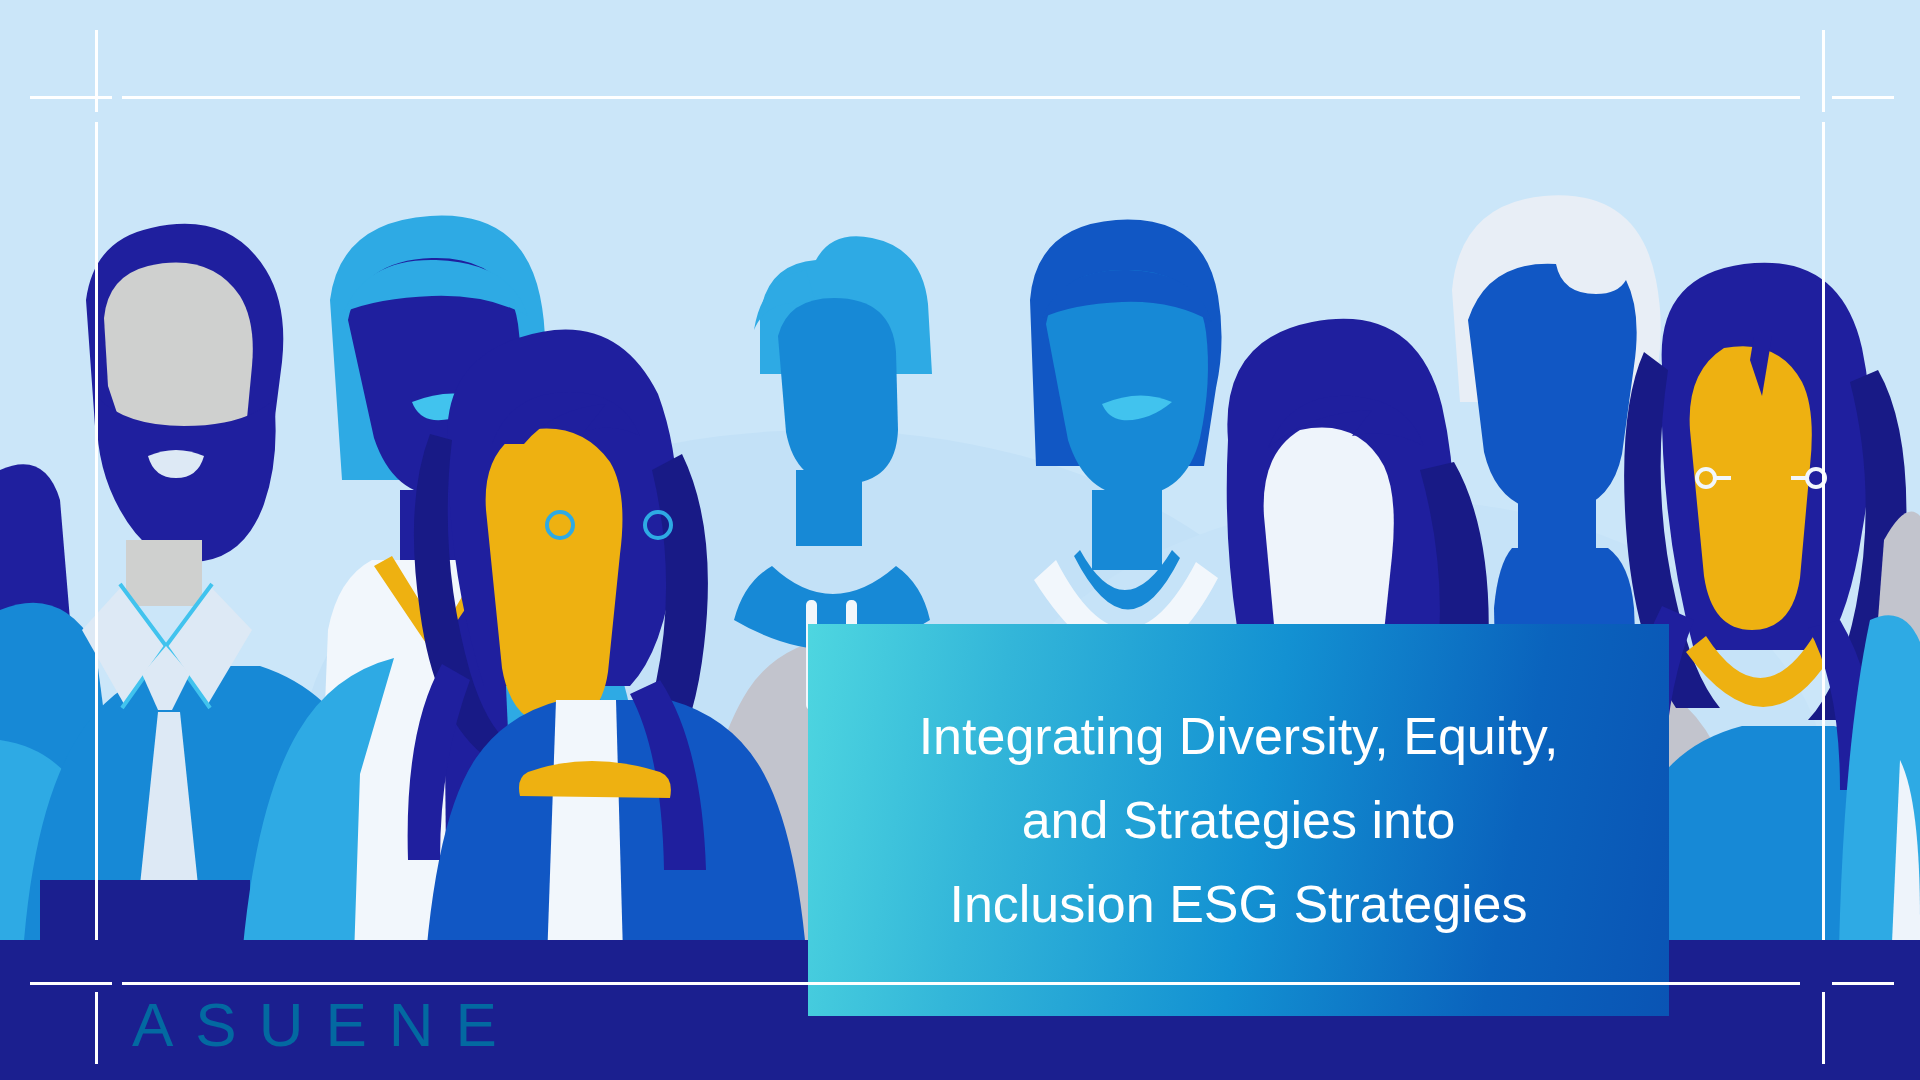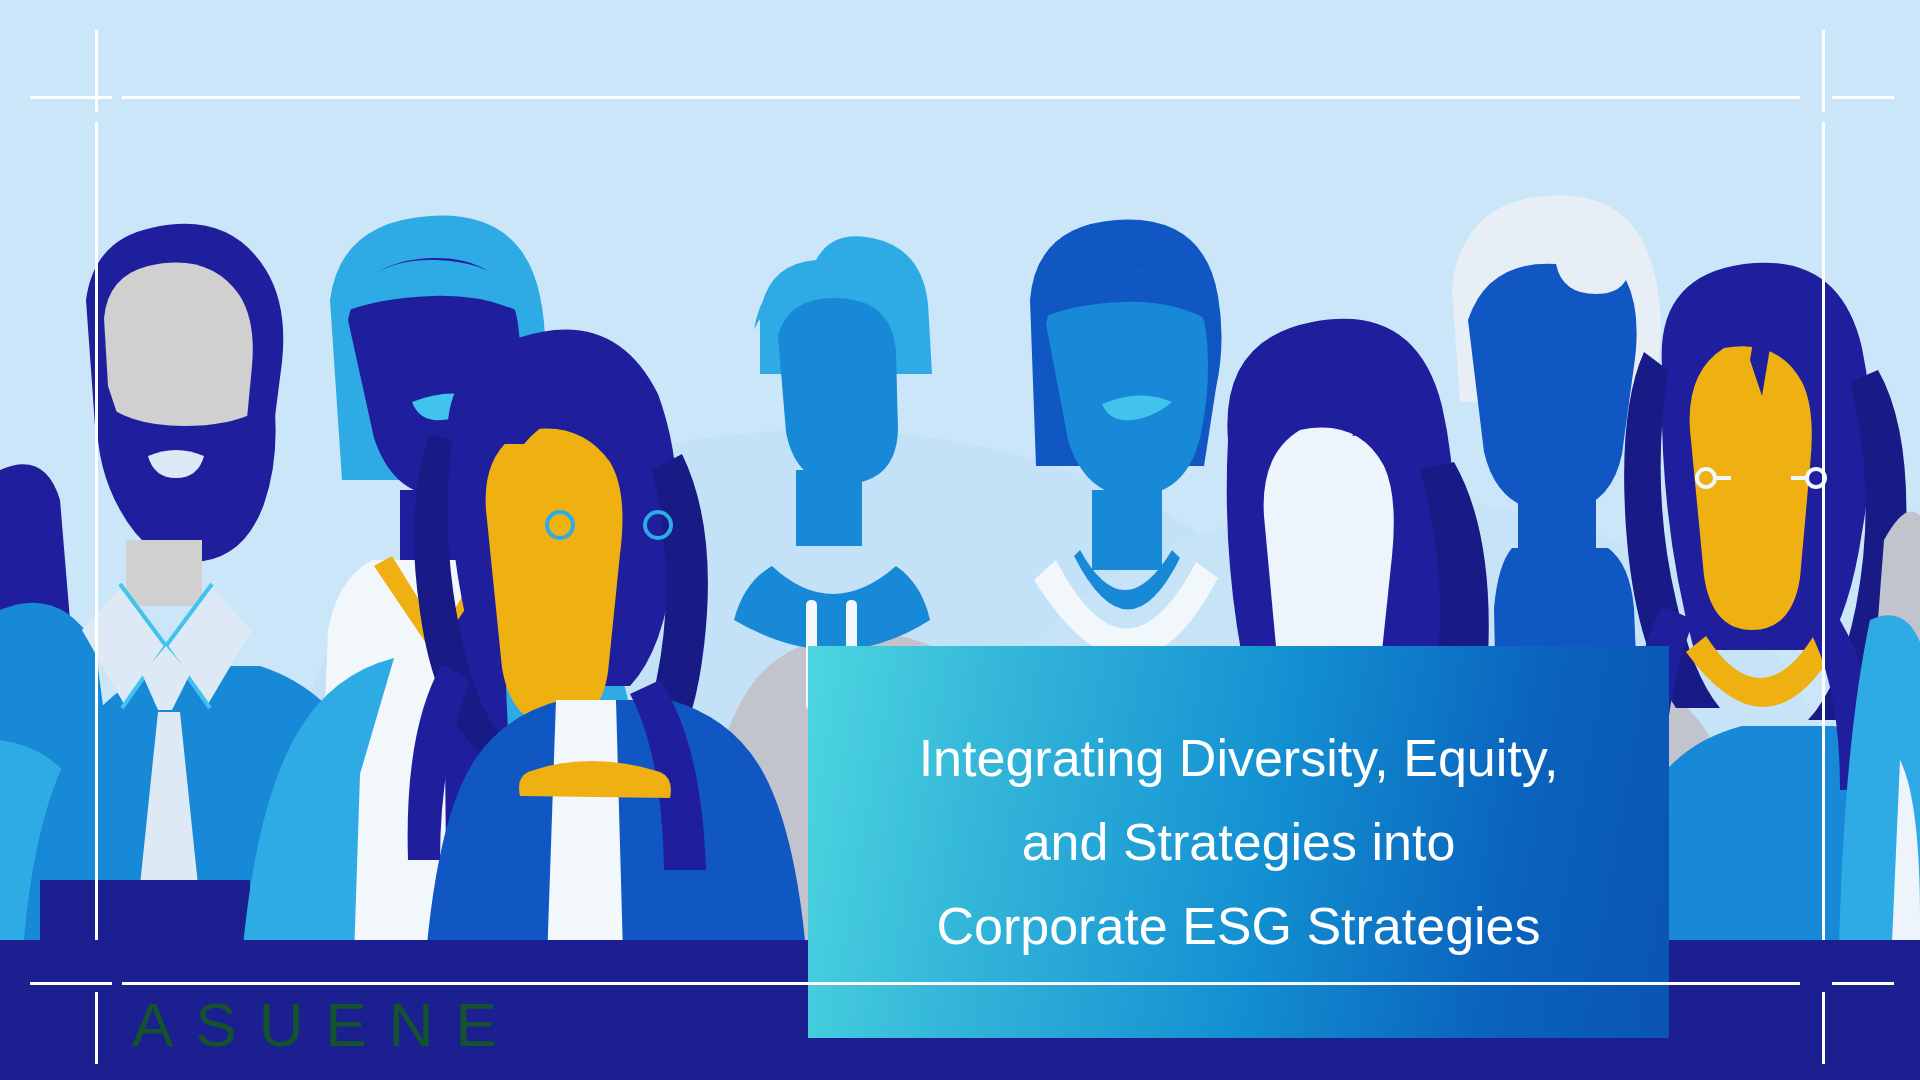--- a/index.html
+++ b/index.html
@@ -28,29 +28,29 @@
     background:#1b1f8f;
   }
 
   
   #logo-wrap {
     position:absolute; left:95px; bottom:18px;
     display:flex; align-items:center; gap:28px; height:74px;
   }
   #logo-bar { width:3px; height:66px; background:#ffffff; }
   #logo-text {
-    color:#14532d; font-size:62px; font-weight:400;
+    color:#0369a1; font-size:62px; font-weight:400;
     letter-spacing:22px; line-height:1;
     font-family:"Liberation Sans", sans-serif;
     white-space:nowrap; padding-left:6px;
   }
 
   
   #title-panel {
-    position:absolute; left:808px; top:646px;
+    position:absolute; left:808px; top:624px;
     width:861px; height:392px;
     background:linear-gradient(100deg,#4ed6e0 0%, #33b6d9 22%, #1391d2 52%, #0a63bd 80%, #0a54b4 100%);
     display:flex; align-items:center; justify-content:flex-end;
   }
   #title-text {
     color:#ffffff; font-size:52px; line-height:1.62;
     text-align:center; font-weight:400;
     font-family:"Liberation Sans", sans-serif;
     padding:0 30px; width:100%;
   }
@@ -289,17 +289,17 @@
 
   <div id="logo-wrap" style="z-index:6;">
     <div id="logo-bar"></div>
     <div id="logo-text">ASUENE</div>
   </div>
 
   <div id="title-panel">
     <div id="title-text">
       <span class="tline">Integrating Diversity, Equity,</span>
       <span class="tline">and Strategies into</span>
-      <span class="tline">Corporate ESG Strategies</span>
+      <span class="tline">Inclusion ESG Strategies</span>
     </div>
   </div>
 
 </div>
 
 </body></html>

